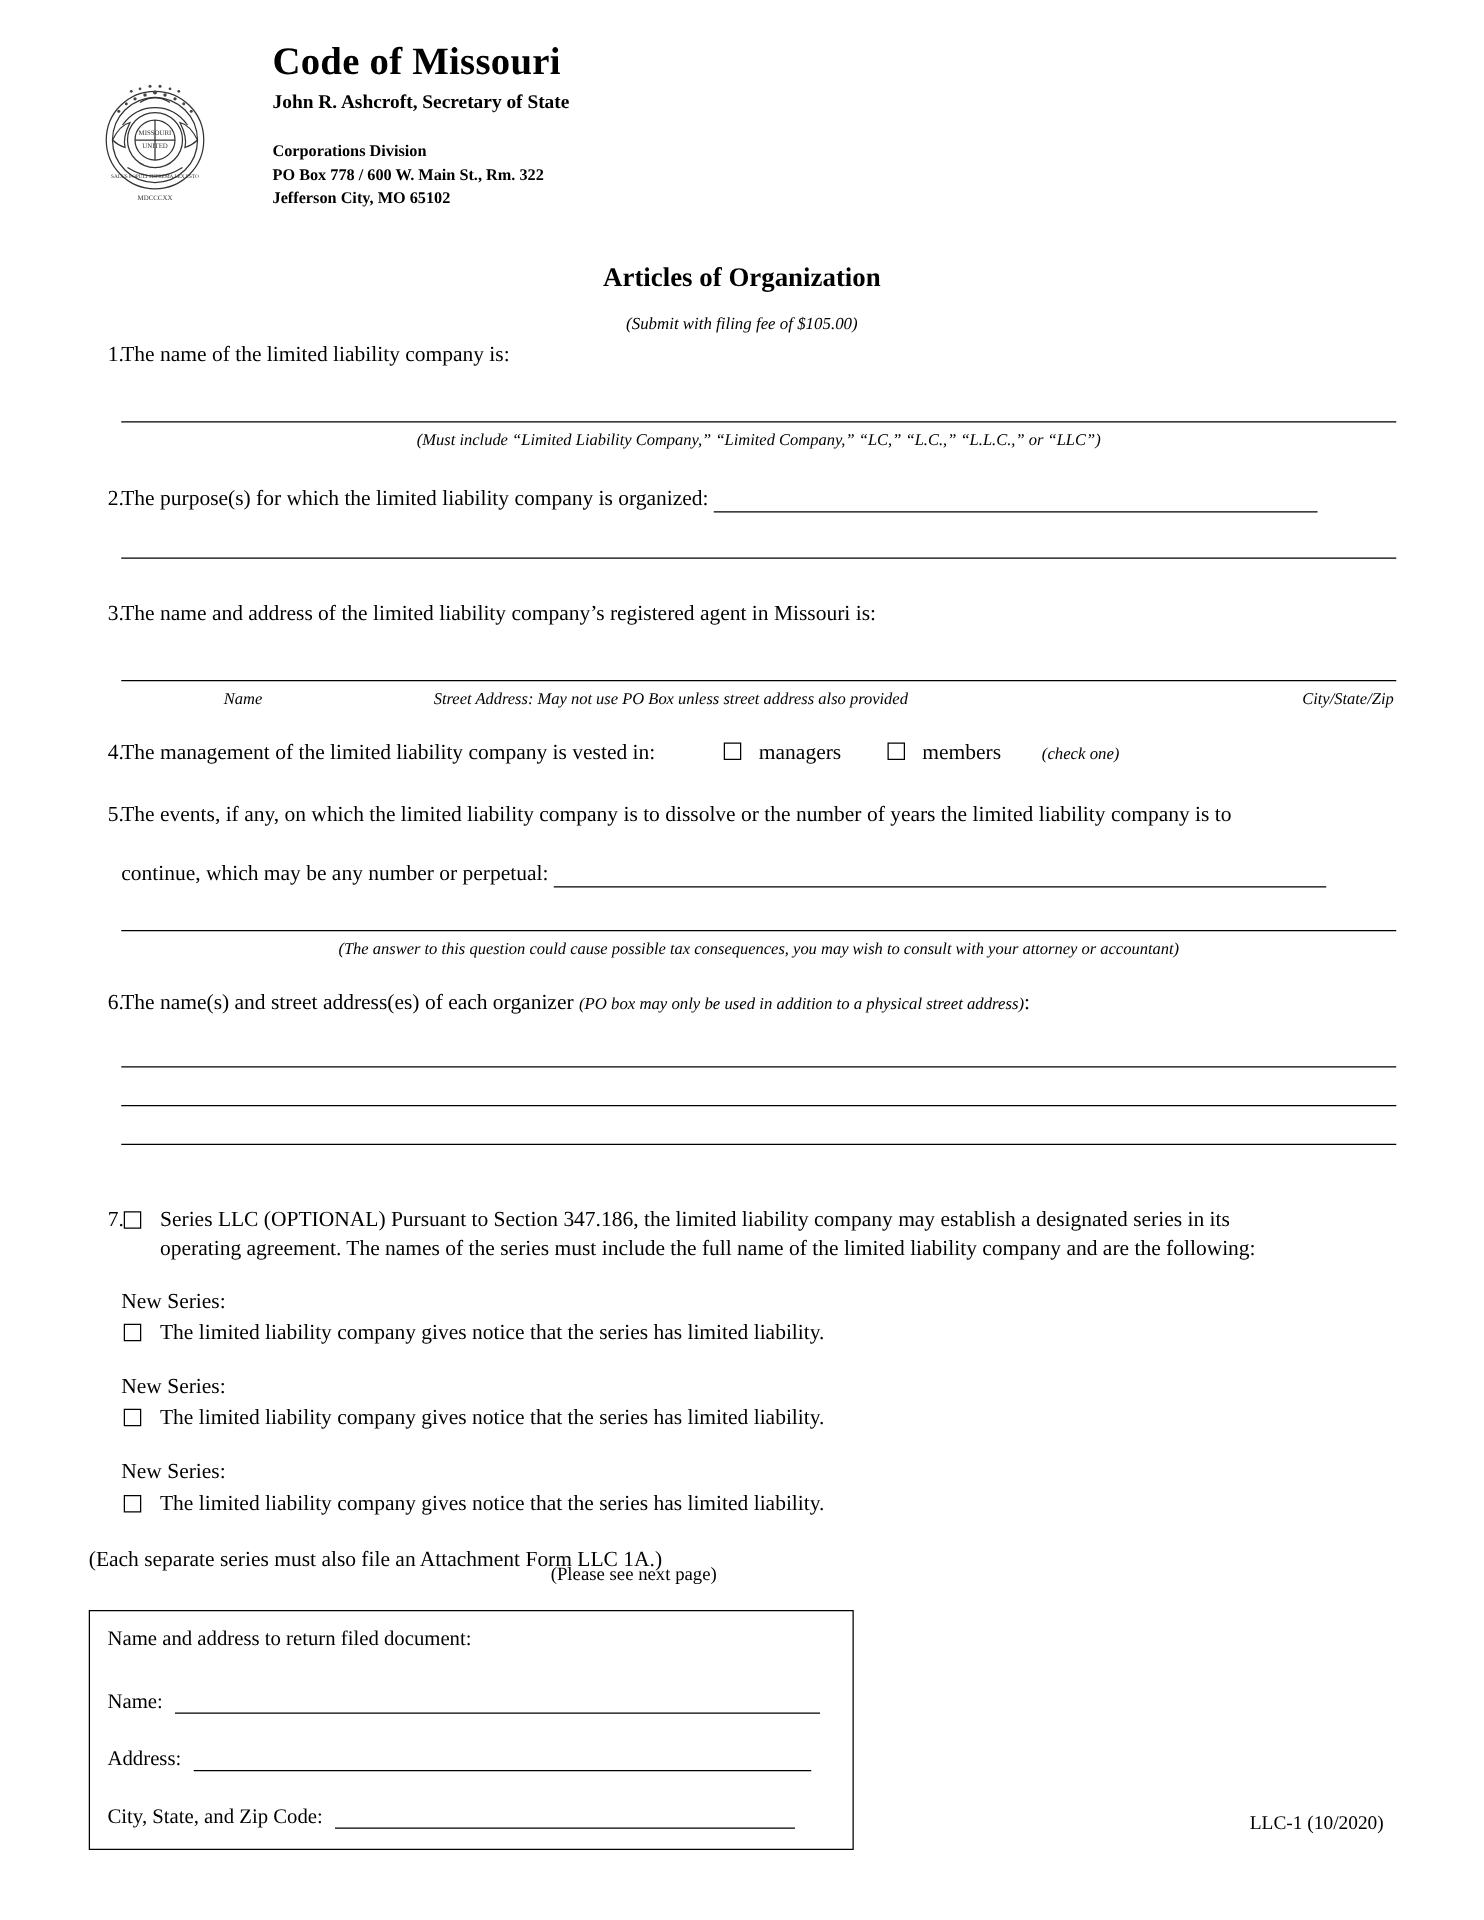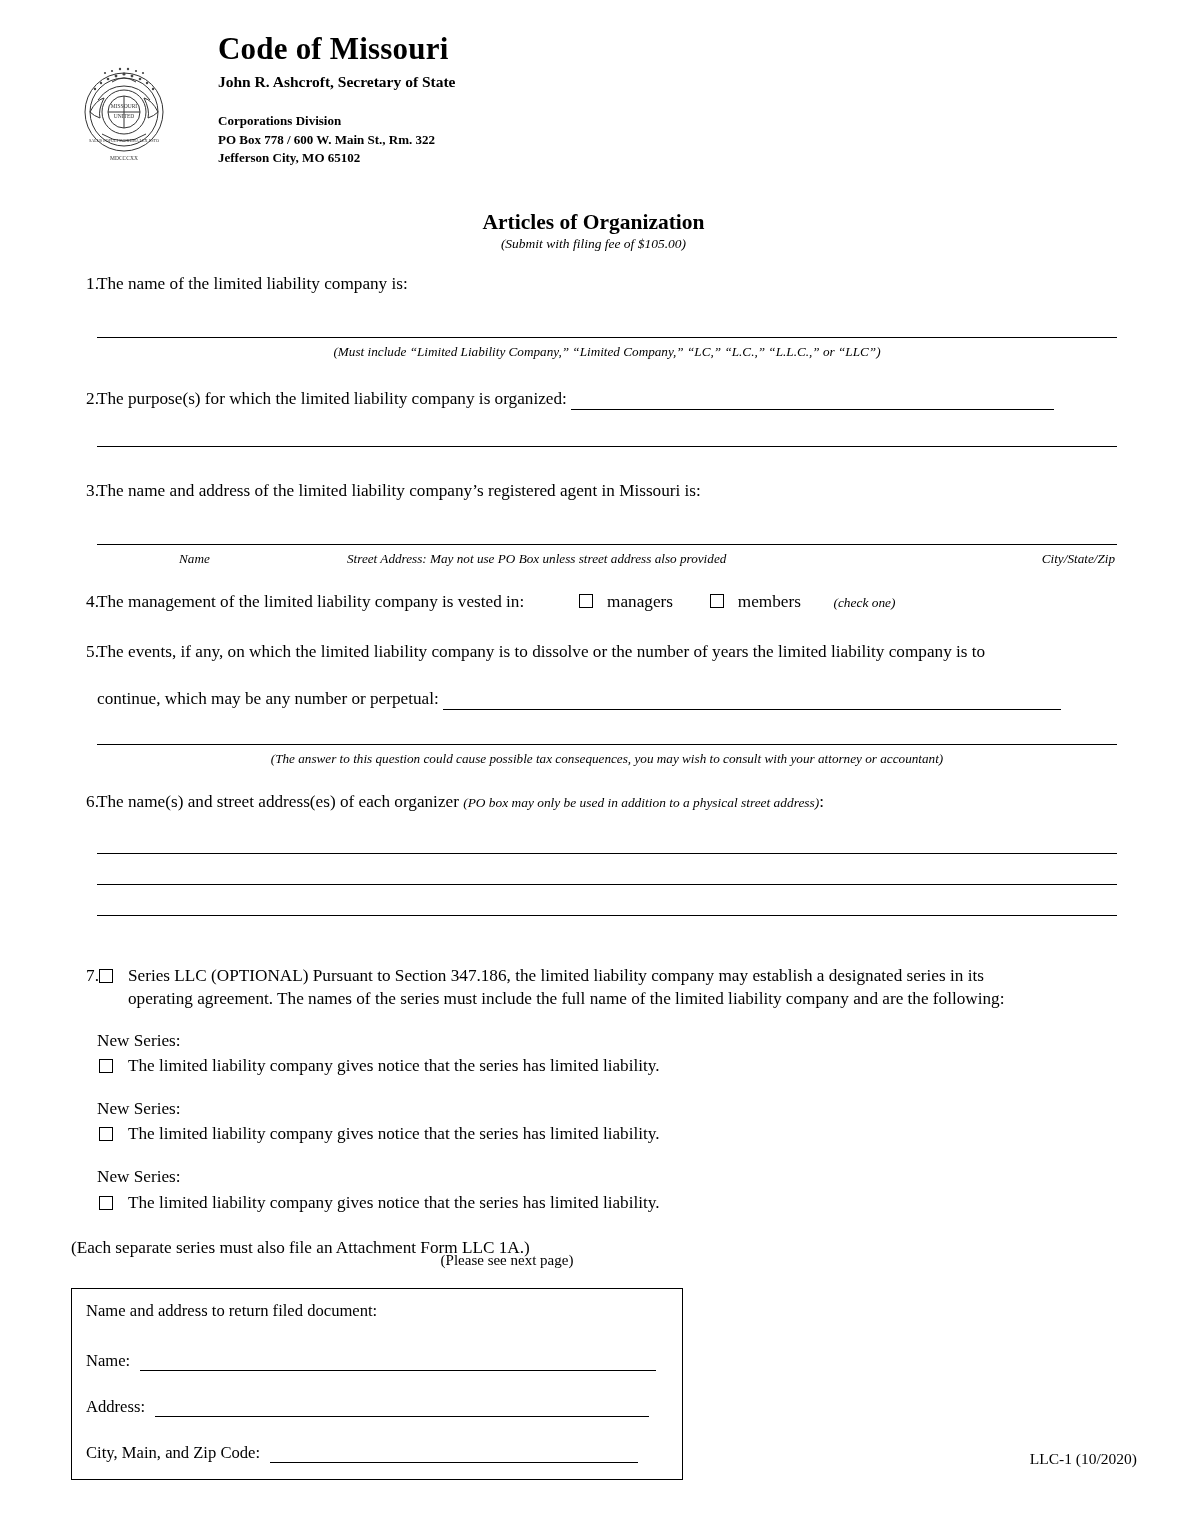--- a/index.html
+++ b/index.html
@@ -65,21 +65,21 @@
     width: 1187px;
     text-align: center;
   }
   .form-title {
     font-size: 21.5px;
     font-weight: bold;
   }
   .form-subtitle {
     font-size: 13.5px;
     font-style: italic;
-    margin-top: 1px;
+    margin-top: 16px;
   }
 
   
   .content {
     position: absolute;
     top: 272px;
     left: 0;
     width: 1187px;
   }
   .item {
@@ -146,21 +146,21 @@
     left: 14px;
     top: 12px;
   }
   .rb-row {
     position: absolute;
     left: 14px;
     white-space: nowrap;
   }
   .footer-code {
     position: absolute;
-    right: 50px;
+    right: 80px;
     top: 1450px;
     font-size: 15.5px;
   }
   .nextpage {
     position: absolute;
     left: 0;
     width: 1014px;
     top: 1252px;
     text-align: center;
     font-size: 15px;
@@ -341,20 +341,20 @@
     <div class="rb-title">Name and address to return filed document:</div>
     <div class="rb-row" style="top:62px;">
       <span>Name:</span>
       <span class="inline-rule" style="width:516px; margin-left:6px;"></span>
     </div>
     <div class="rb-row" style="top:108px;">
       <span>Address:</span>
       <span class="inline-rule" style="width:494px; margin-left:6px;"></span>
     </div>
     <div class="rb-row" style="top:154px;">
-      <span>City, Main, and Zip Code:</span>
+      <span>City, State, and Zip Code:</span>
       <span class="inline-rule" style="width:368px; margin-left:6px;"></span>
     </div>
   </div>
 
   <div class="footer-code">LLC-1 (10/2020)</div>
 
 </div>
 
 </body></html>

